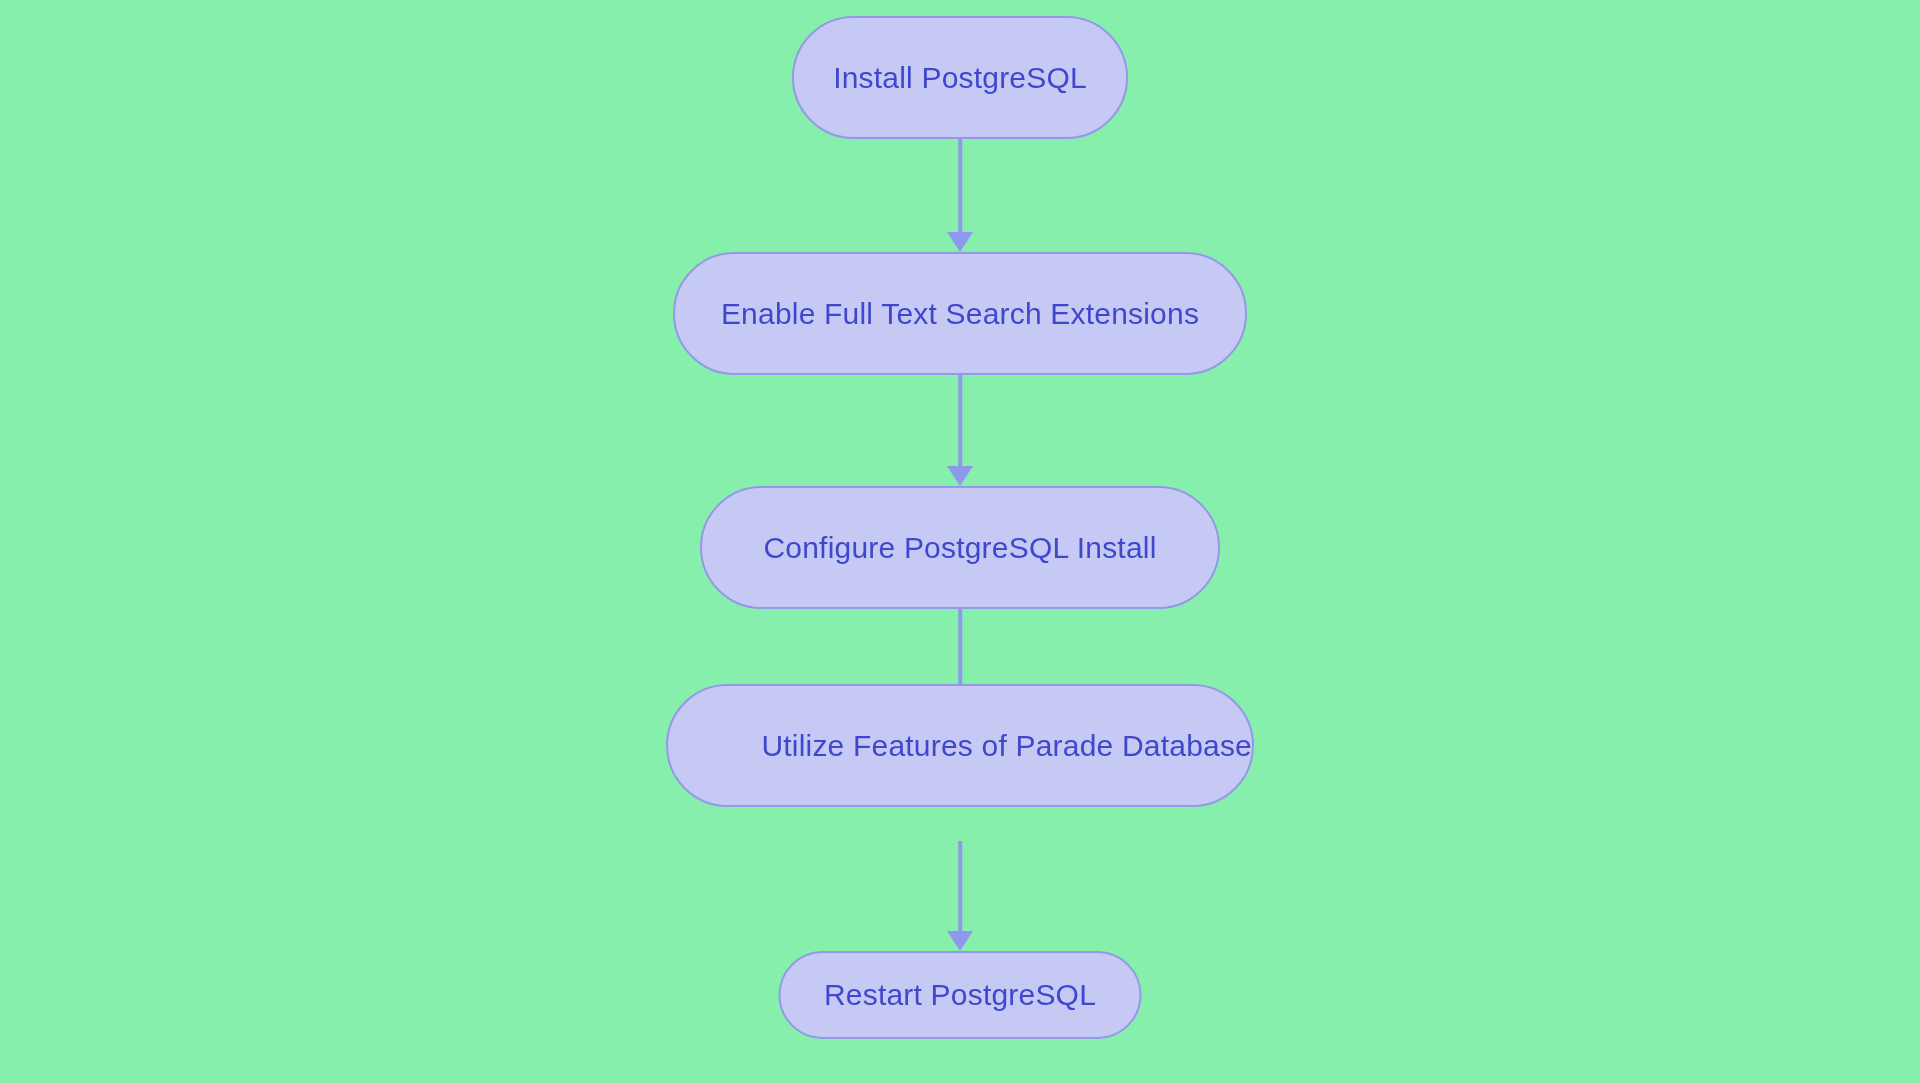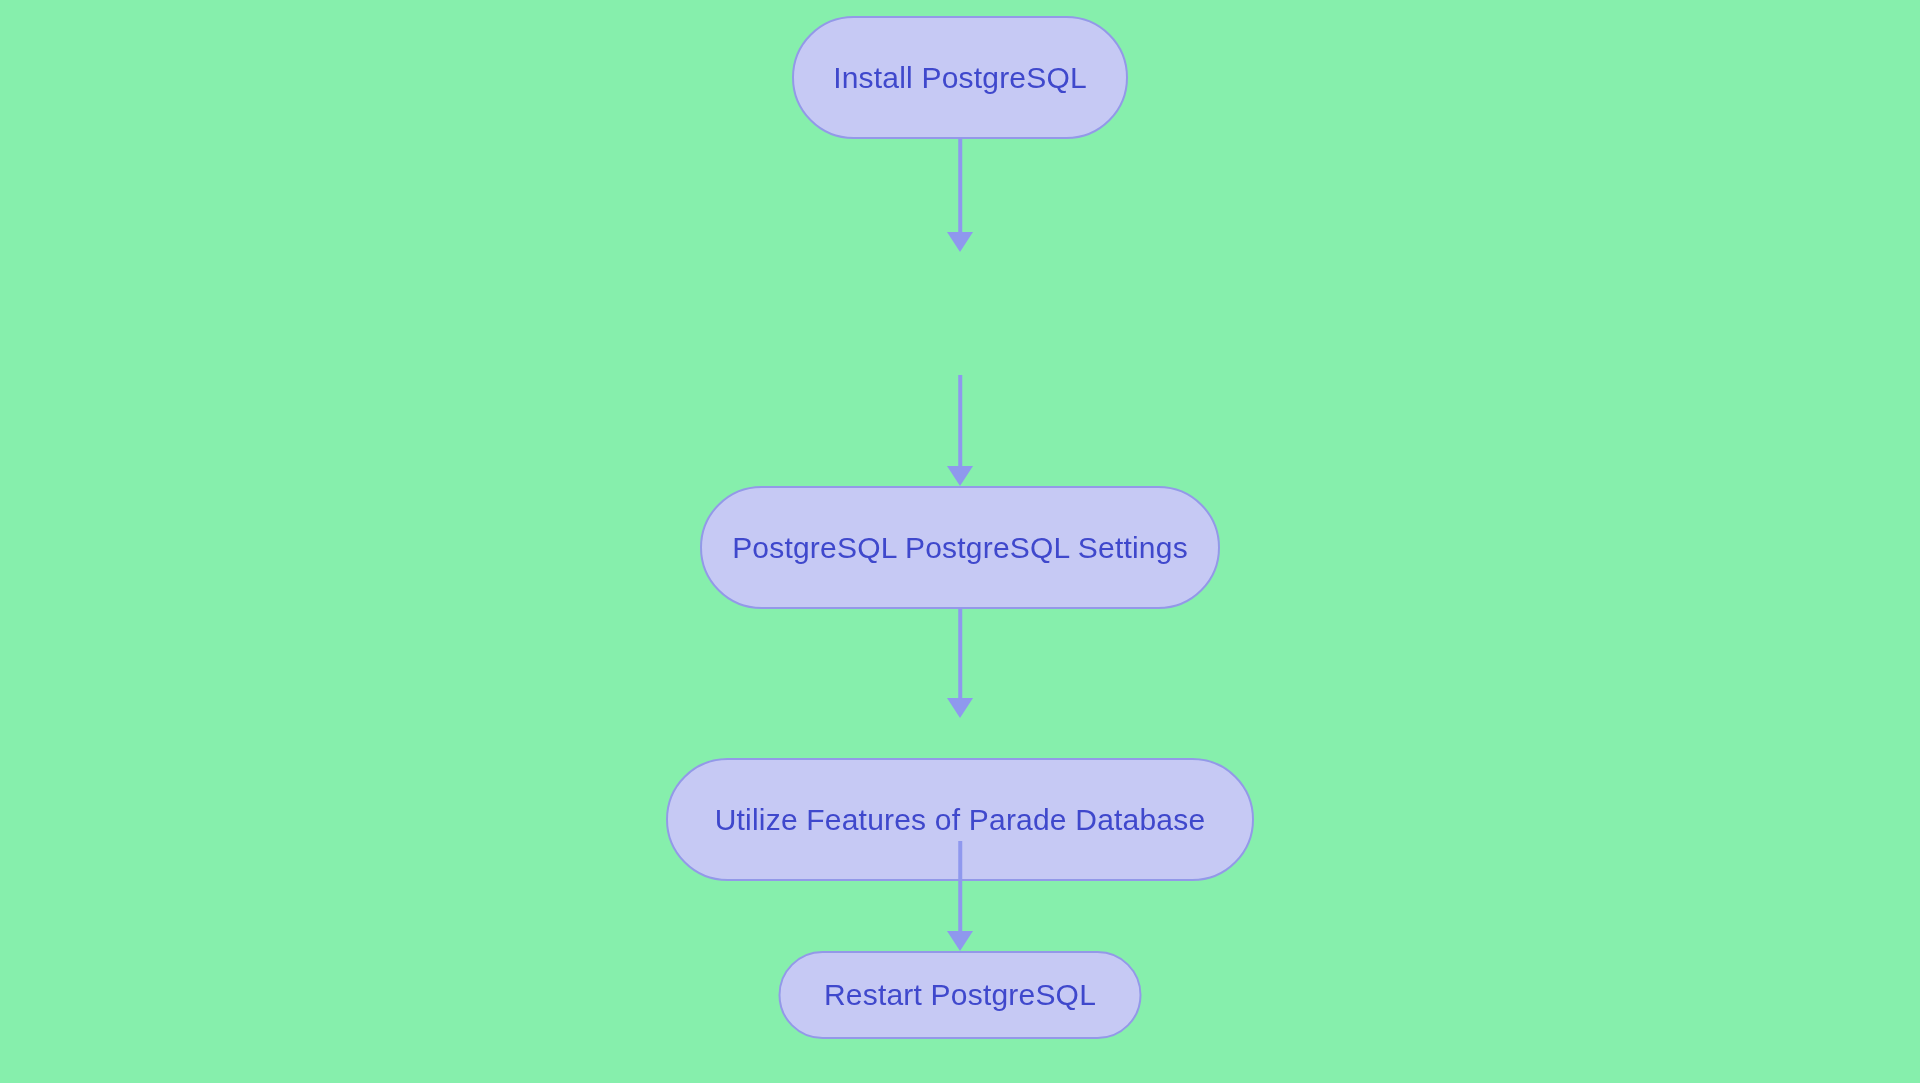--- a/index.html
+++ b/index.html
@@ -29,21 +29,21 @@
     justify-content: center;
     color: #3f48cc;
     font-size: 30px;
     letter-spacing: 0.2px;
     white-space: nowrap;
     text-align: center;
   }
   .n1 { top: 16px;  width: 336px; }
   .n2 { top: 252px; width: 574px; }
   .n3 { top: 486px; width: 520px; }
-  .n4 { top: 758px; width: 588px; }
+  .n4 { top: 684px; width: 588px; justify-content: flex-end; }
   .n5 { top: 951px; width: 363px; height: 88px; }
 
   .arrow {
     position: absolute;
     left: 50%;
     transform: translateX(-50%);
     width: 26px;
   }
   .a1 { top: 139px; height: 113px; }
   .a2 { top: 375px; height: 111px; }
@@ -77,28 +77,31 @@
 
   <div class="node n1">
     <span>Install PostgreSQL</span>
   </div>
 
   <div class="arrow a1">
     <div class="line"></div>
     <div class="head"></div>
   </div>
 
+  <div class="node n2">
+    <span>Enable Full Text Search Extensions</span>
+  </div>
 
   <div class="arrow a2">
     <div class="line"></div>
     <div class="head"></div>
   </div>
 
   <div class="node n3">
-    <span>PostgreSQL PostgreSQL Settings</span>
+    <span>Configure PostgreSQL Install</span>
   </div>
 
   <div class="arrow a3">
     <div class="line"></div>
     <div class="head"></div>
   </div>
 
   <div class="node n4">
     <span>Utilize Features of Parade Database</span>
   </div>

